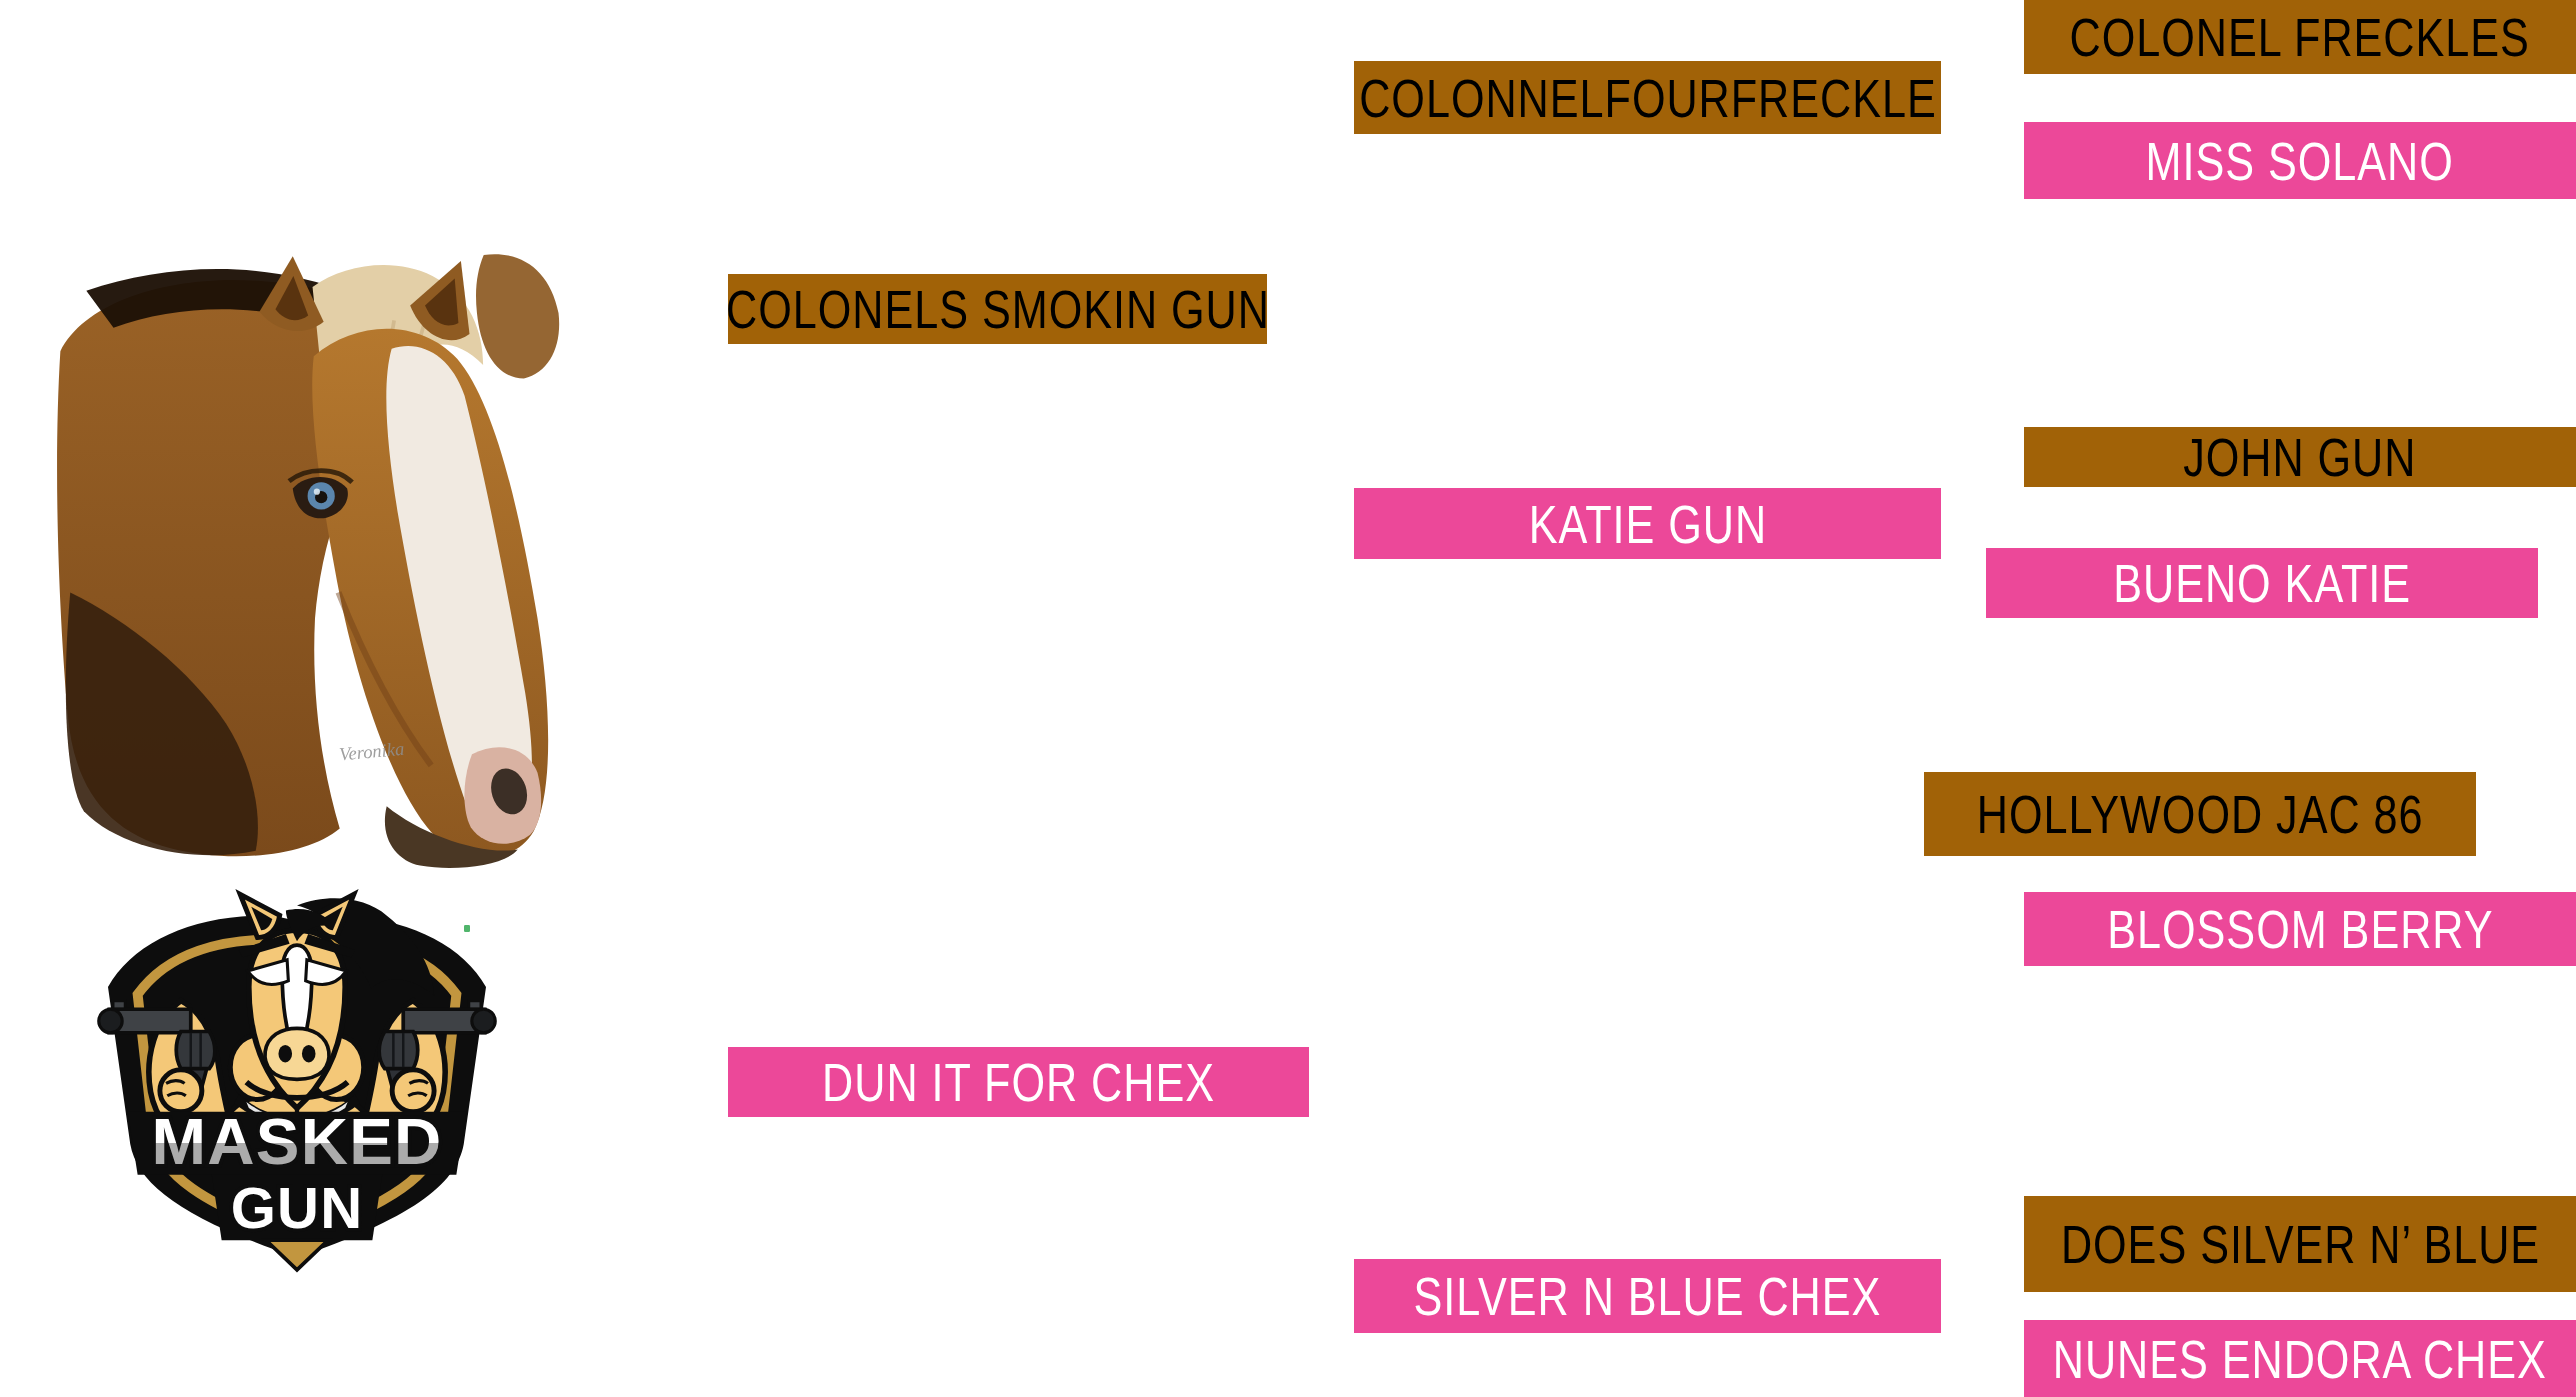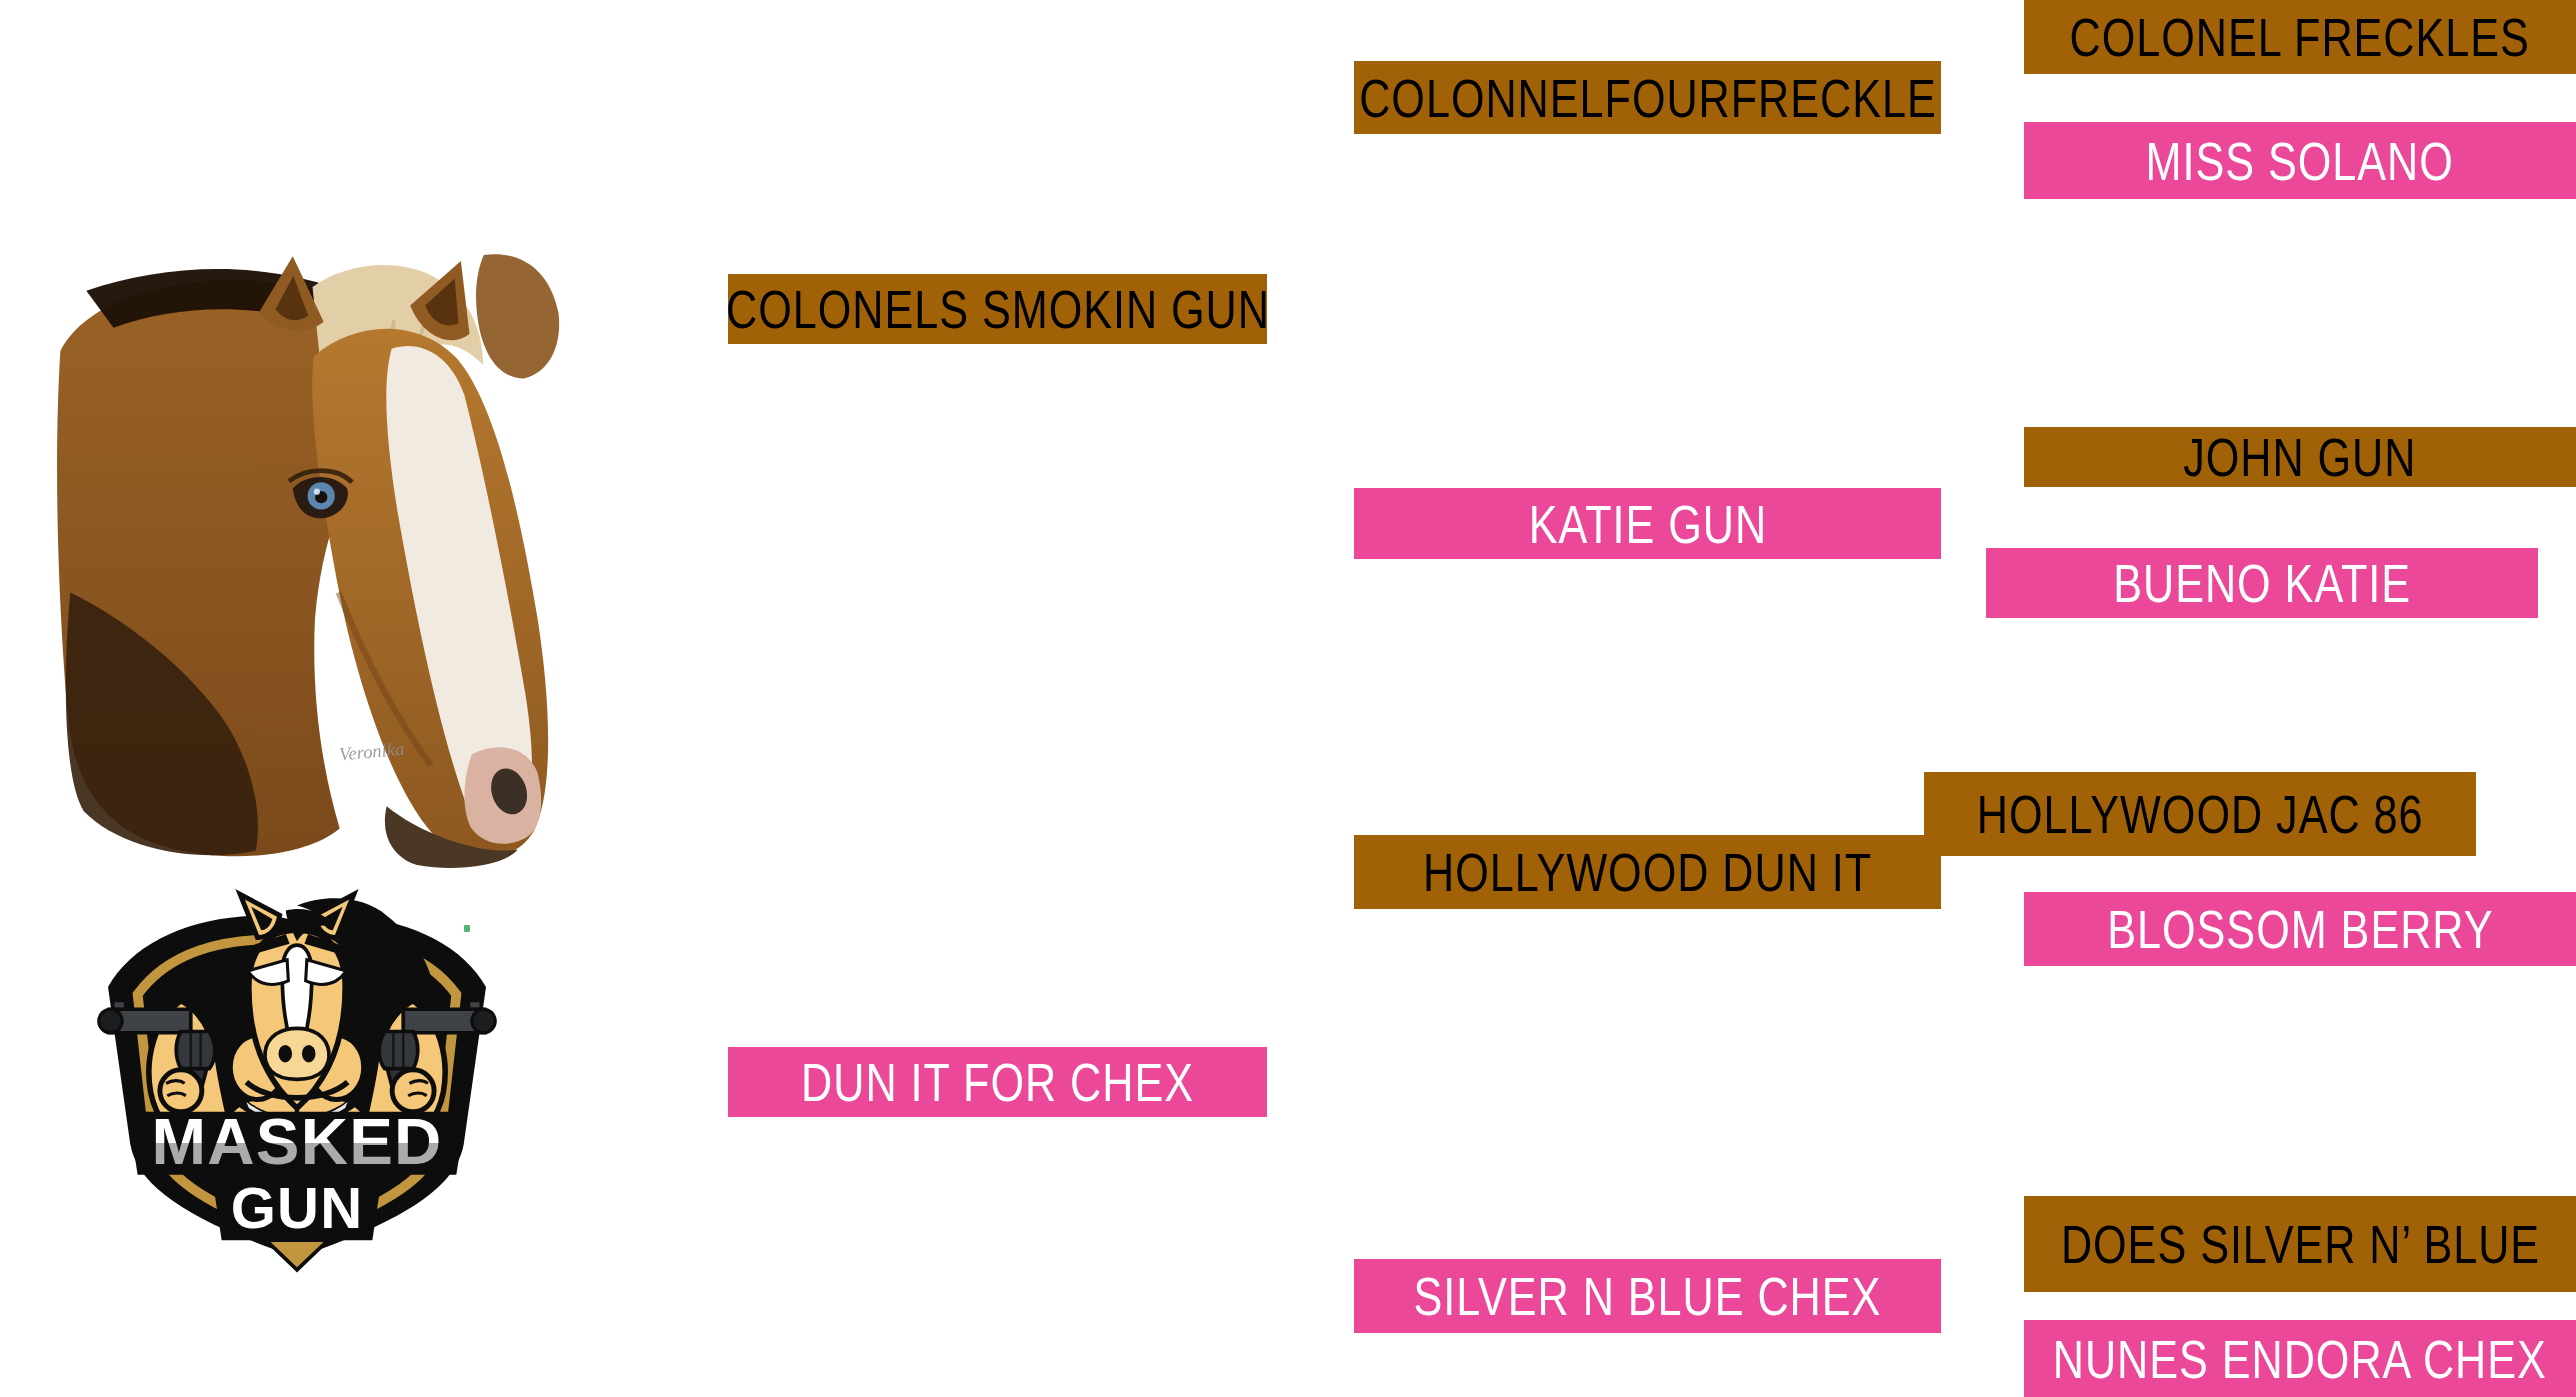--- a/index.html
+++ b/index.html
@@ -126,32 +126,29 @@
       <text x="340" y="462" text-anchor="middle" font-size="106" font-weight="700" font-family="Liberation Sans, sans-serif" fill="url(#mg)" stroke="#0D0D0D" stroke-width="12" paint-order="stroke" letter-spacing="2">MASKED</text>
       <text x="340" y="566" text-anchor="middle" font-size="94" font-weight="700" font-family="Liberation Sans, sans-serif" fill="#FFFFFF" stroke="#0D0D0D" stroke-width="12" paint-order="stroke" letter-spacing="2">GUN</text>
     </g>
   </svg>
 
   <div class="speck"></div>
 
   <div class="node node--sire" style="left:728px;top:274px;width:539px;height:70px">
     <span class="node__label">COLONELS SMOKIN GUN</span>
   </div>
-  <div class="node node--dam" style="left:728px;top:1047px;width:539px;height:70px">
+  <div class="node node--dam" style="left:728px;top:1047px;width:581px;height:70px">
     <span class="node__label">DUN IT FOR CHEX</span>
   </div>
 
   <div class="node node--sire" style="left:1354px;top:61px;width:587px;height:73px">
     <span class="node__label">COLONNELFOURFRECKLE</span>
   </div>
   <div class="node node--dam" style="left:1354px;top:488px;width:587px;height:71px">
     <span class="node__label">KATIE GUN</span>
-  </div>
-  <div class="node node--sire" style="left:1354px;top:835px;width:587px;height:74px">
-    <span class="node__label">HOLLYWOOD DUN IT</span>
   </div>
   <div class="node node--dam" style="left:1354px;top:1259px;width:587px;height:74px">
     <span class="node__label">SILVER N BLUE CHEX</span>
   </div>
 
   <div class="node node--sire" style="left:2024px;top:0px;width:552px;height:74px">
     <span class="node__label">COLONEL FRECKLES</span>
   </div>
   <div class="node node--dam" style="left:2024px;top:122px;width:552px;height:77px">
     <span class="node__label">MISS SOLANO</span>

